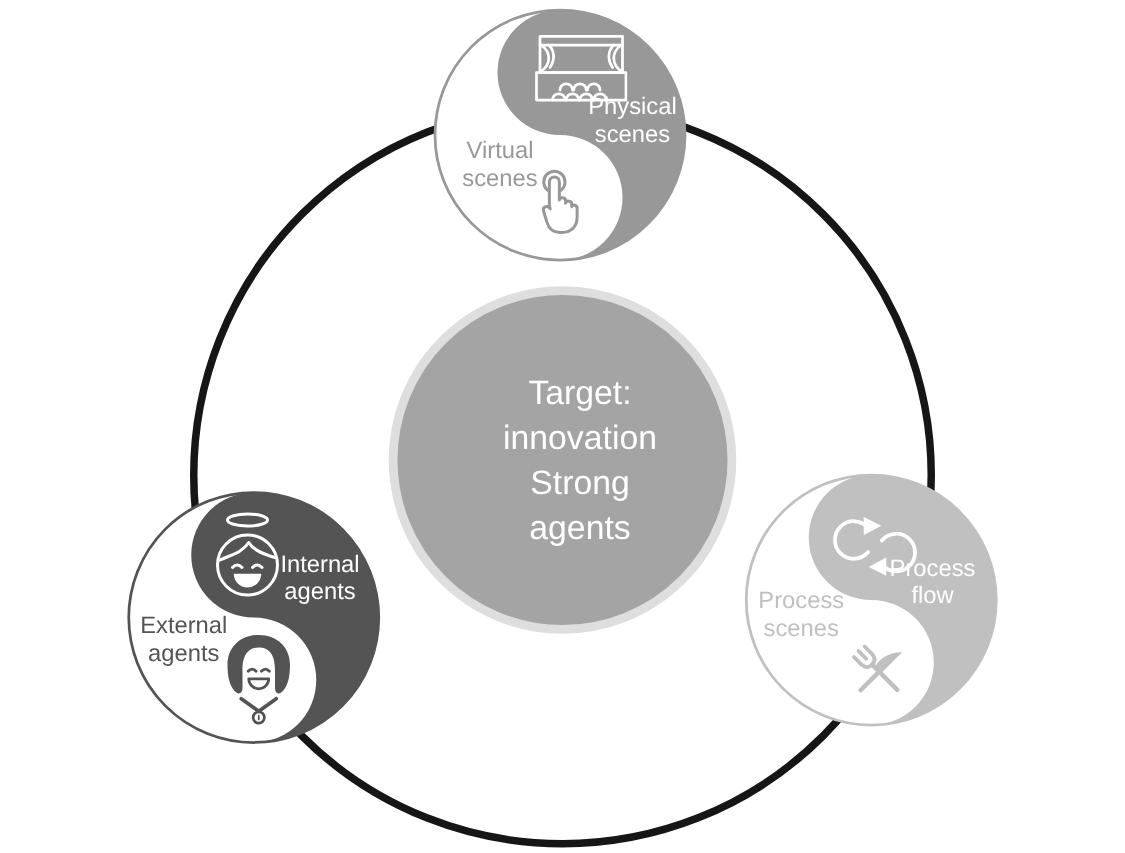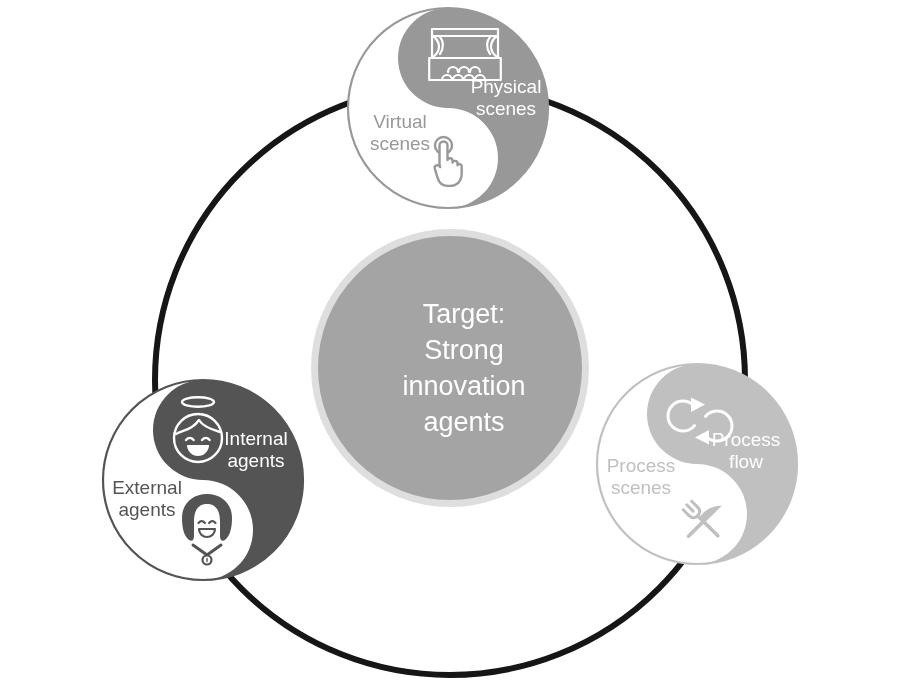--- a/index.html
+++ b/index.html
@@ -42,22 +42,22 @@
 
 <div id="stage">
 
   <svg id="ring-svg" width="900" height="682" viewBox="0 0 900 682">
     <circle id="ring-circle" cx="450" cy="380" r="295"></circle>
   </svg>
 
   <div id="center-circle">
     <div id="center-text">
       <span>Target:</span>
+      <span>innovation</span>
       <span>Strong</span>
-      <span>innovation</span>
       <span>agents</span>
     </div>
   </div>
 
   <div class="node node-scenes" style="left:348px;top:8px;">
     <svg class="yy" width="204" height="204" viewBox="-102 -102 204 204">
       <circle class="yy-circle" r="100"></circle>
       <path class="yy-dark" d="M 0,-100 A 100,100 0 0 1 0,100 A 50,50 0 0 0 0,0 A 50,50 0 0 1 0,-100 Z"></path>
     </svg>
 
@@ -90,21 +90,21 @@
       <path class="stroke-acc" stroke-width="2.4" fill="#ffffff" style="fill:#ffffff" d="M 12.5,29.5 L 12.5,10.5 A 4,4 0 0 1 20.5,10.5 L 20.5,25
            C 20.8,22.4 25.5,22.6 25.5,25.5 L 25.5,27.5
            C 25.8,25.1 30.5,25.4 30.5,28.3 L 30.5,30.3
            C 31,28.3 34.7,28.8 34.7,31.5 L 34.7,38.3
            C 34.7,46.3 29.9,50.9 22.9,50.9 L 20.7,50.9
            C 15.5,50.9 12.1,48 10.6,42.9 L 7.9,34
            C 6.7,30.2 11.3,28.8 13.2,32.1 Z"></path>
     </svg>
   </div>
 
-  <div class="node node-agents" style="left:103px;top:380px;">
+  <div class="node node-agents" style="left:103px;top:394px;">
     <svg class="yy" width="204" height="204" viewBox="-102 -102 204 204">
       <circle class="yy-circle" r="100"></circle>
       <path class="yy-dark" d="M 0,-100 A 100,100 0 0 1 0,100 A 50,50 0 0 0 0,0 A 50,50 0 0 1 0,-100 Z"></path>
     </svg>
 
     <svg class="abs" style="left:64px;top:14px;" width="62" height="72" viewBox="0 0 62 72">
       <g class="stroke-white" stroke-width="2.4">
         <ellipse cx="31" cy="8" rx="16" ry="4.8"></ellipse>
         <circle cx="31" cy="44" r="24"></circle>
         <path d="M 9,40 C 17,36 26,35 32,26 C 36,33 46,36 53,38"></path>
@@ -131,21 +131,21 @@
       <g class="stroke-acc" stroke-width="2.2">
         <path d="M 22.5,33 q 3.2,-3.6 6.4,0 M 33.1,33 q 3.2,-3.6 6.4,0"></path>
         <path d="M 23,39 a 8,8 0 0 0 16,0 Z" fill="#ffffff" style="fill:#ffffff"></path>
       </g>
       <path class="stroke-acc" stroke-width="3" d="M 17,55 L 31,65 L 45,55"></path>
       <circle class="stroke-acc" stroke-width="2.2" cx="31" cy="70" r="4.5" fill="#ffffff" style="fill:#ffffff"></circle>
       <line class="stroke-acc" stroke-width="1.4" x1="31" y1="68.5" x2="31" y2="71.5"></line>
     </svg>
   </div>
 
-  <div class="node node-process" style="left:597px;top:364px;">
+  <div class="node node-process" style="left:597px;top:380px;">
     <svg class="yy" width="204" height="204" viewBox="-102 -102 204 204">
       <circle class="yy-circle" r="100"></circle>
       <path class="yy-dark" d="M 0,-100 A 100,100 0 0 1 0,100 A 50,50 0 0 0 0,0 A 50,50 0 0 1 0,-100 Z"></path>
     </svg>
 
     <svg class="abs" style="left:64px;top:28px;" width="78" height="58" viewBox="0 0 78 58">
       <g>
         <path class="stroke-white" stroke-width="3" d="M 33.5,33.6 A 15,15 0 1 1 33.5,14.4"></path>
         <path class="fill-white" d="M 30,5.5 L 44,12.5 L 30,20 Z"></path>
       </g>

